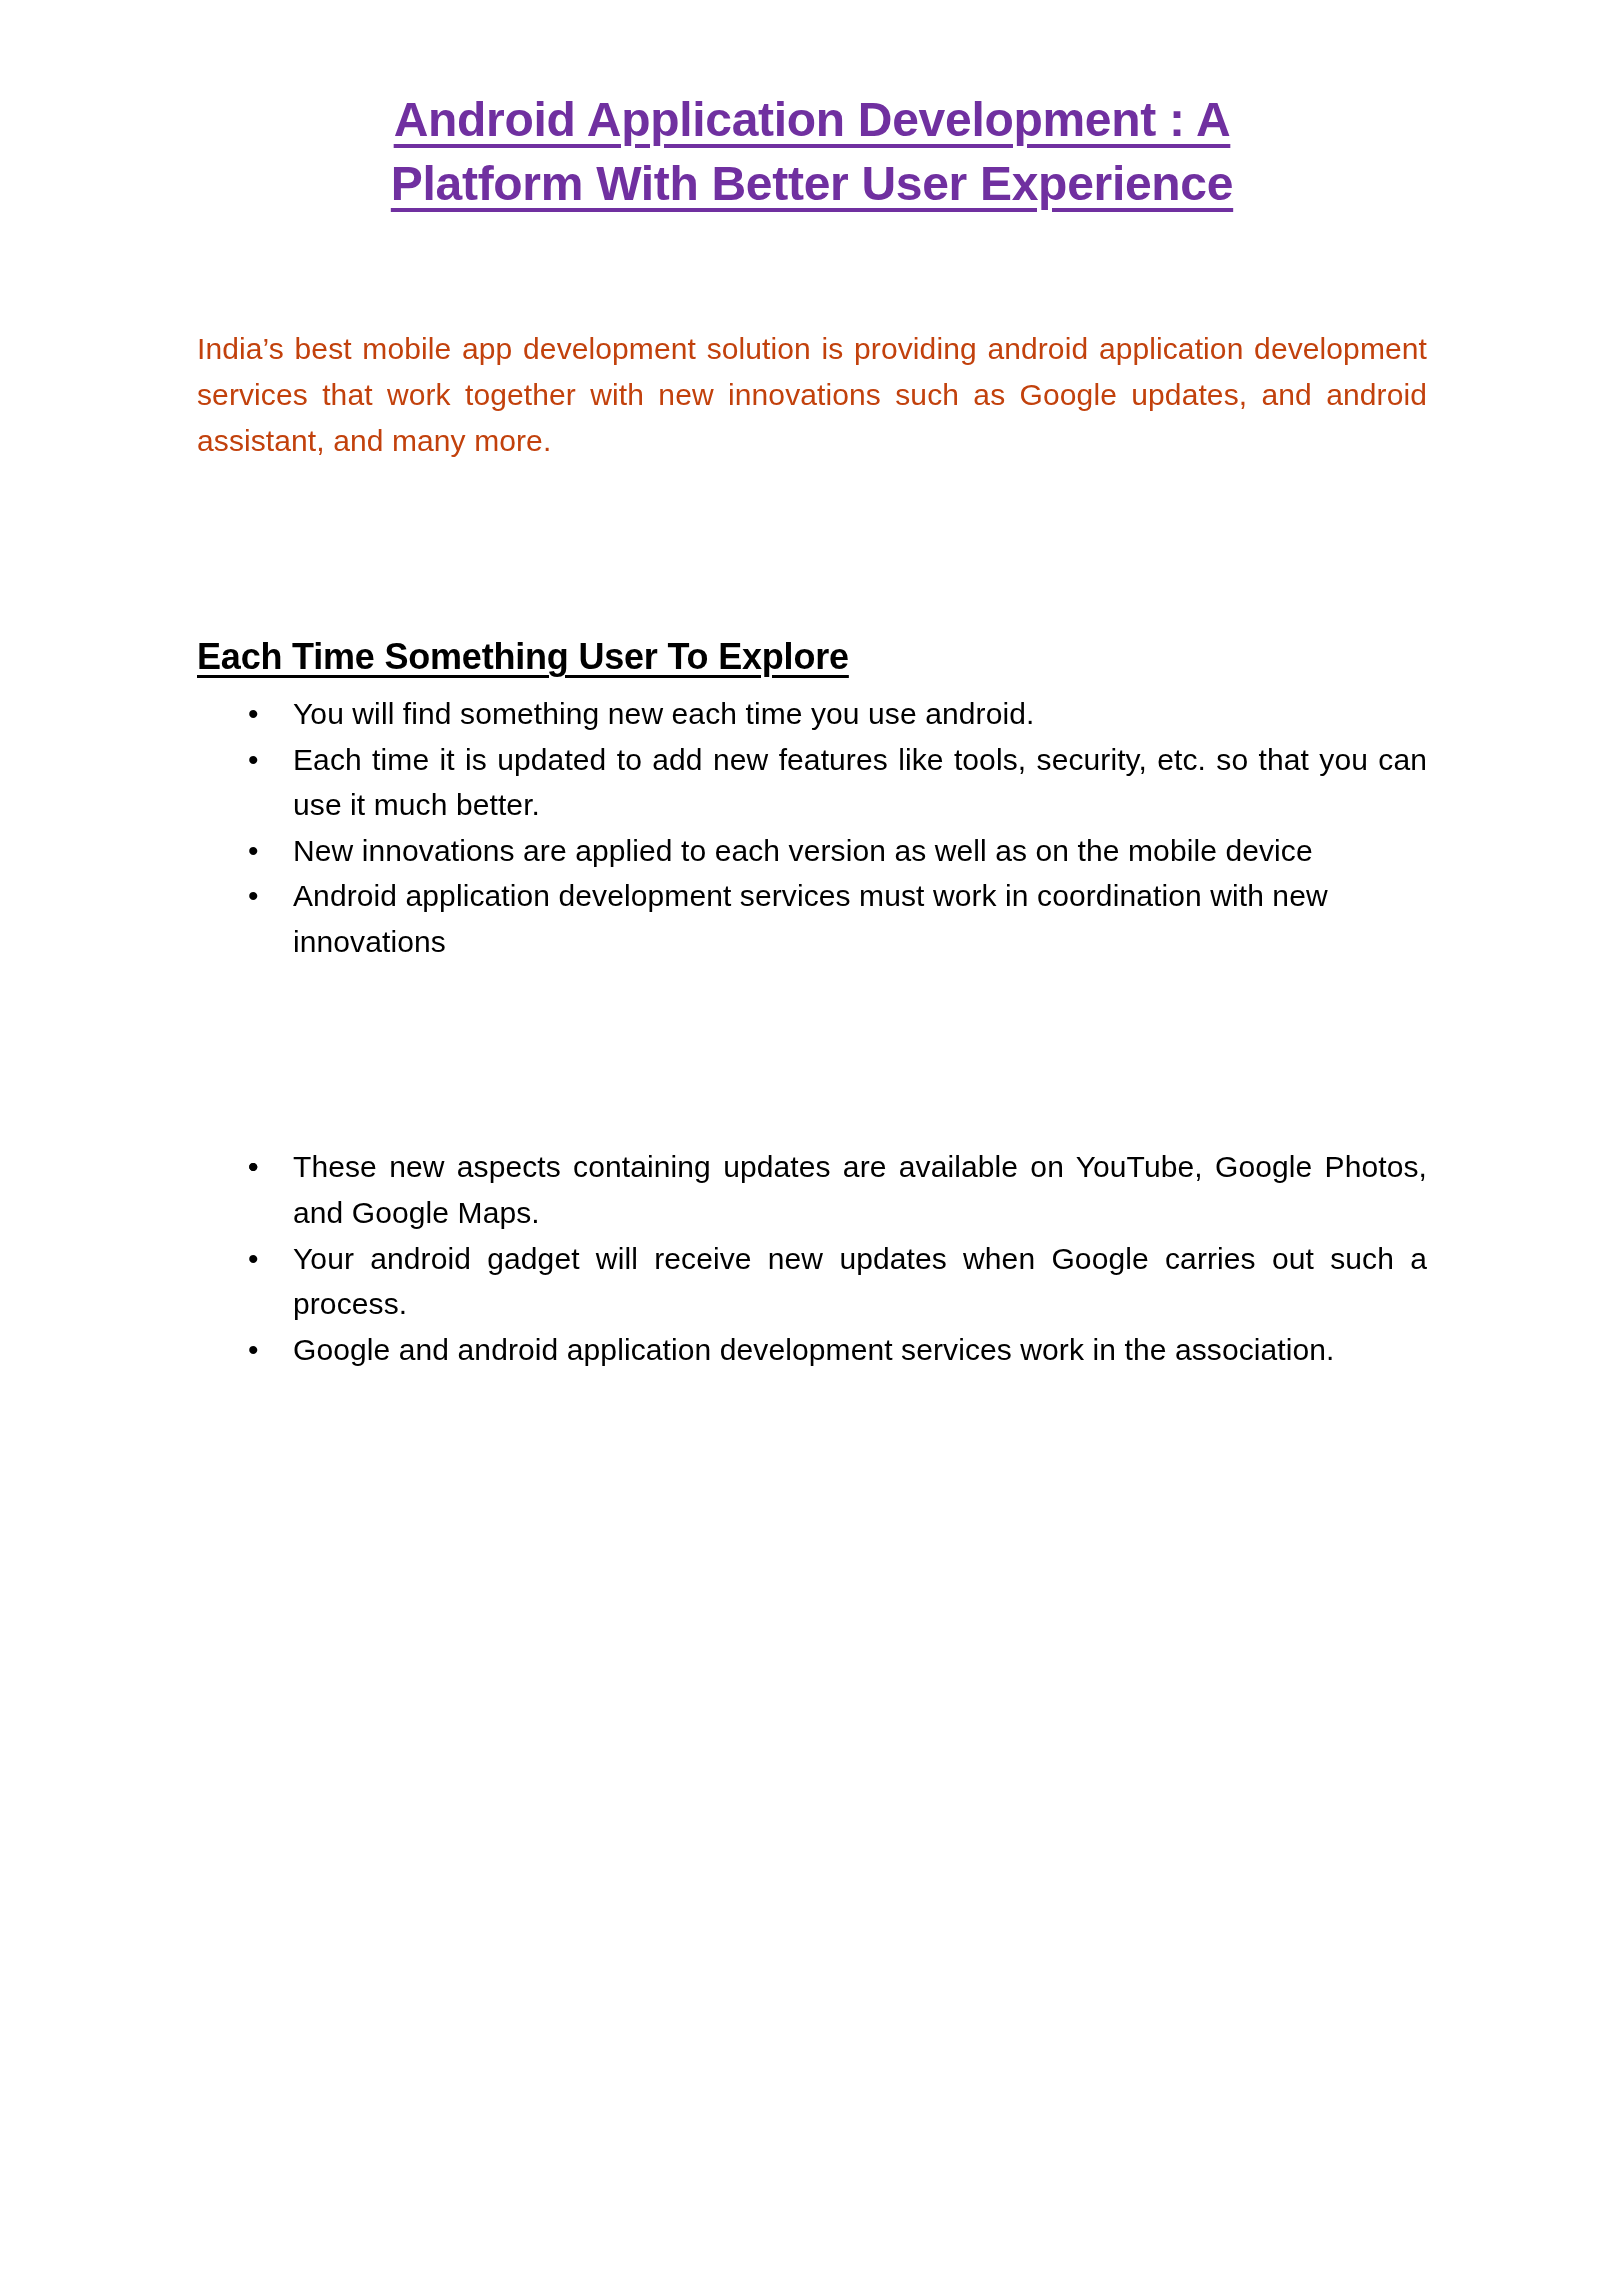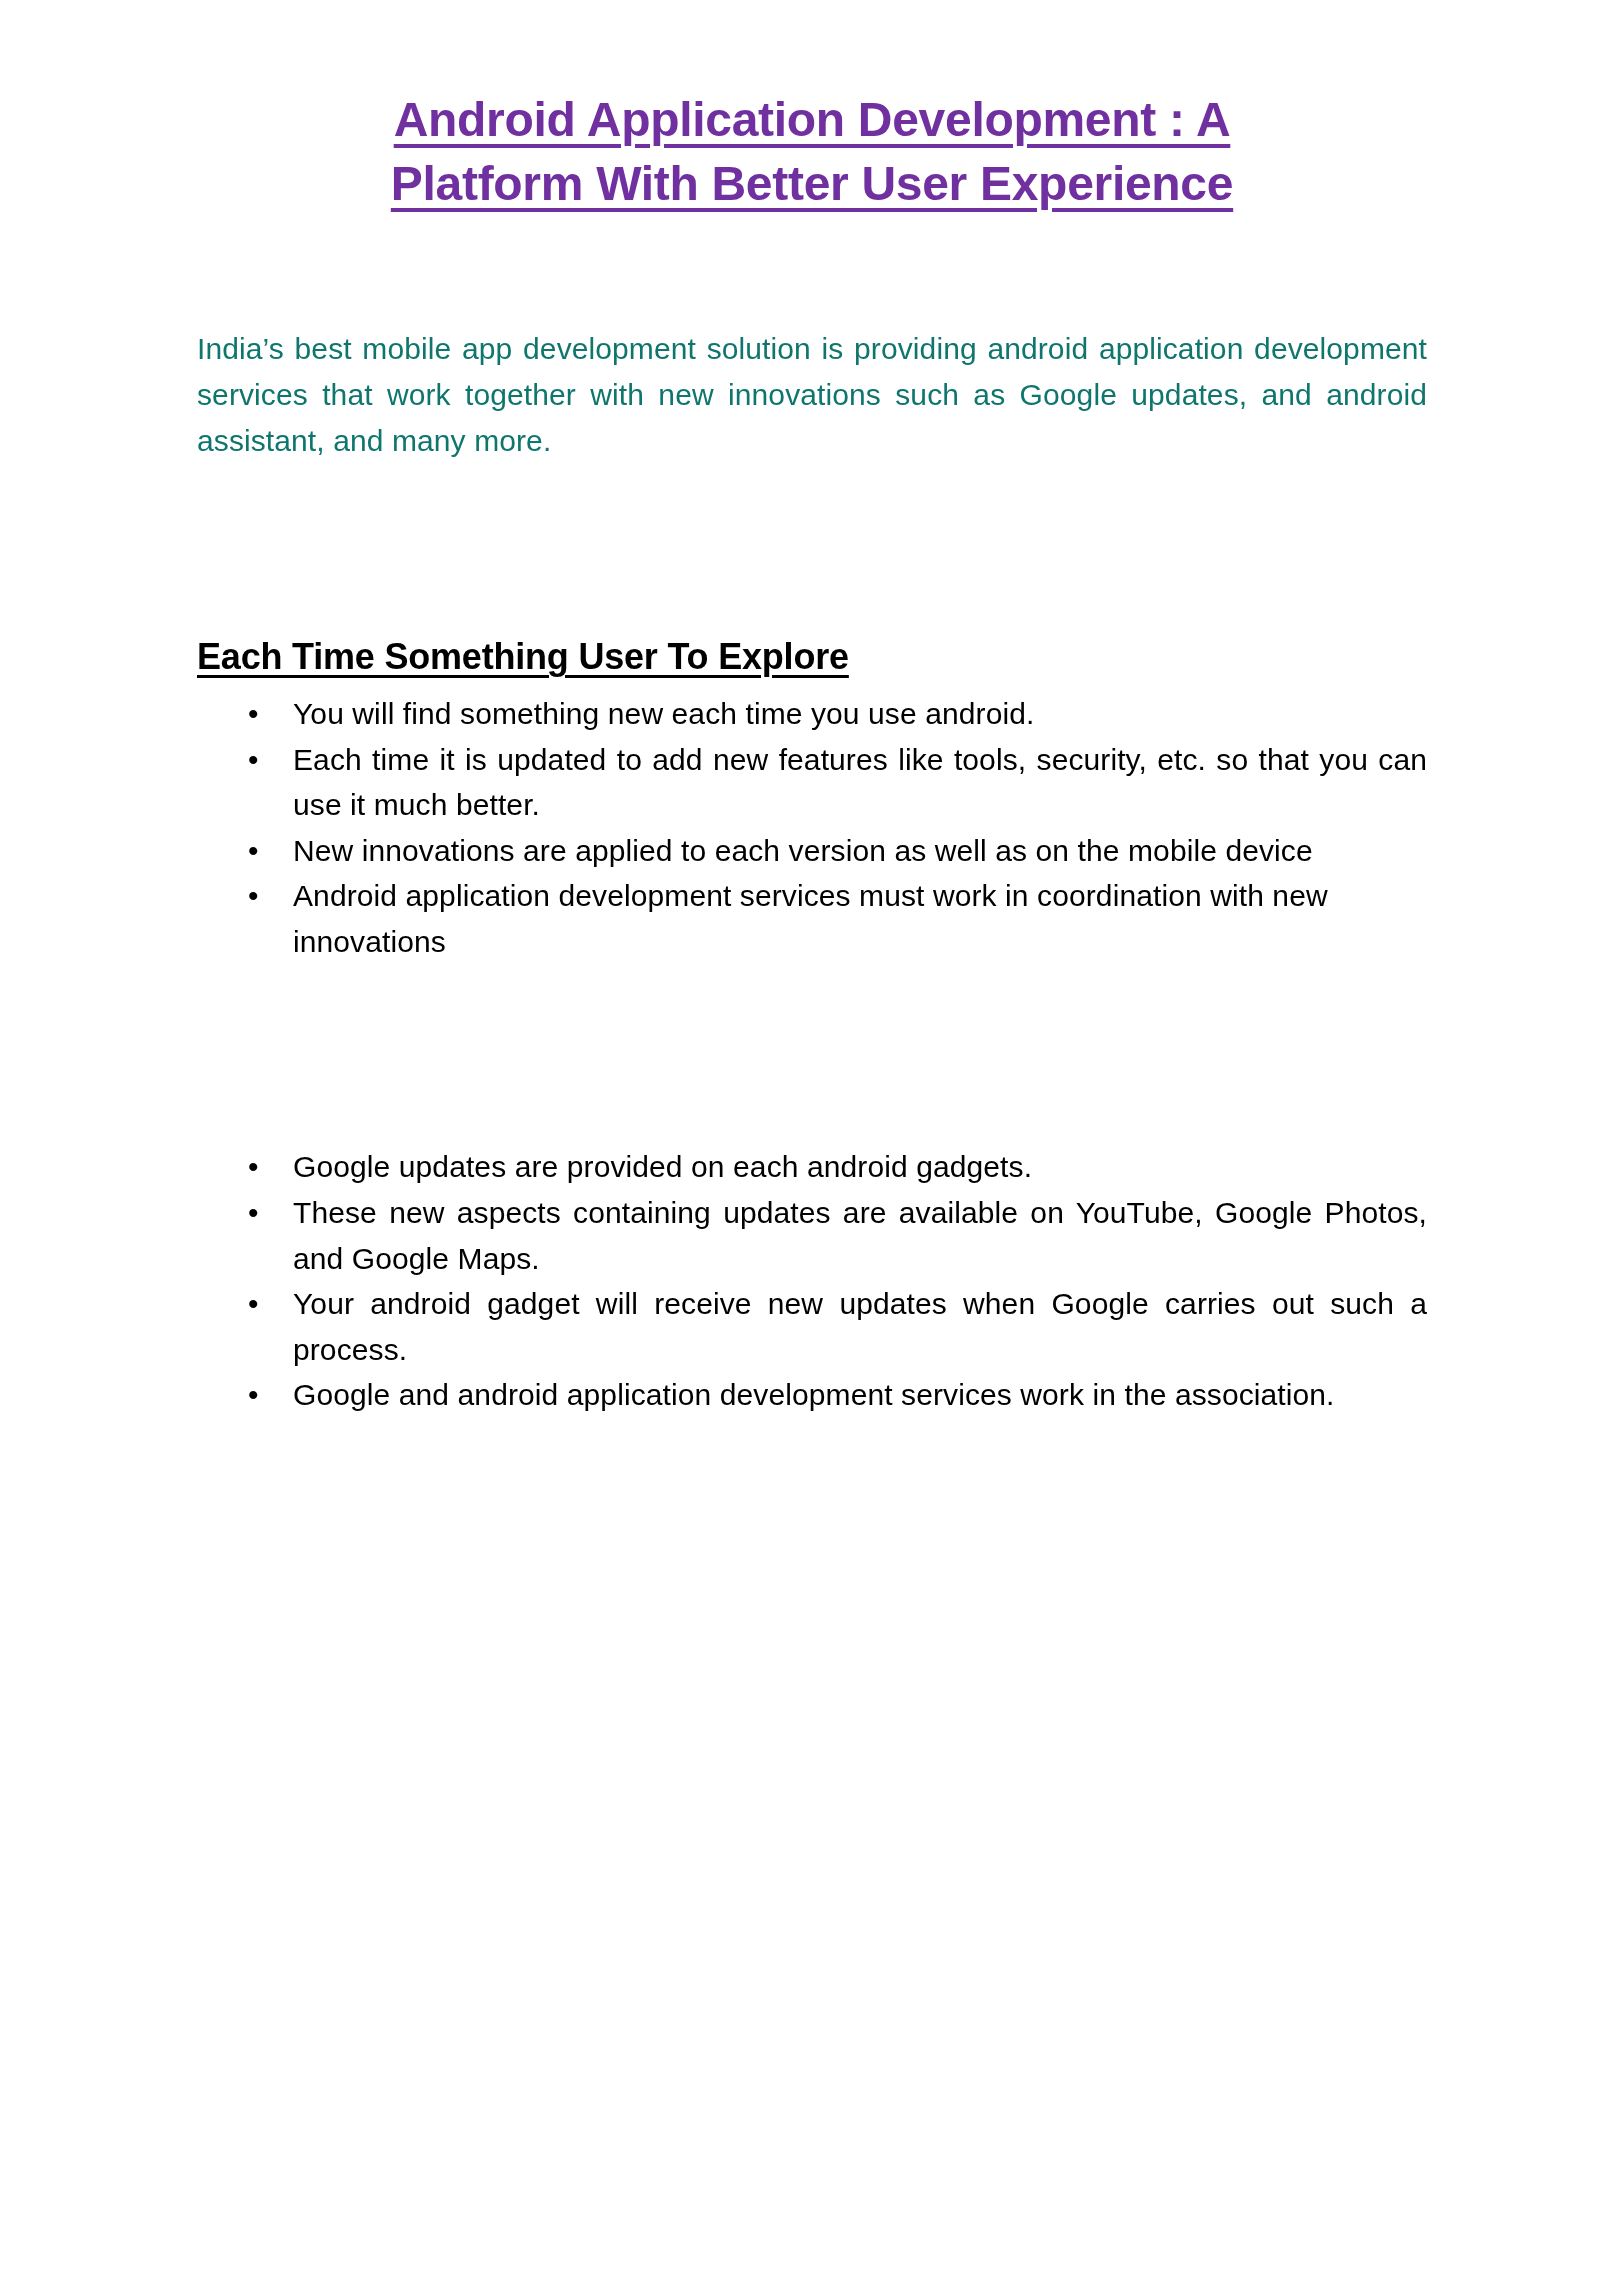--- a/index.html
+++ b/index.html
@@ -61,21 +61,21 @@
     text-underline-offset: 6.3px;
   }
 
   
   .body-text {
     margin: 0;
     font-size: 30px;
     line-height: 1.52;
     text-align: justify;
     text-justify: inter-word;
-    color: #0f766e;
+    color: #c2410c;
     letter-spacing: 0.1px;
   }
 
   
   ul.bullets {
     margin: 0;
     padding: 0;
     list-style: none;
   }
   ul.bullets > li {
@@ -153,21 +153,20 @@
     </ul>
 
     <div class="gap-list-to-heading3"></div>
 
 
     <div class="gap-heading3-to-list"></div>
 
     <ul class="bullets">
       <li class="no-justify">
         <span class="bullet-dot">•</span>
-        <span>Google updates are provided on each android gadgets.</span>
       </li>
       <li>
         <span class="bullet-dot">•</span>
         <span>These new aspects containing updates are available on YouTube, Google Photos, and Google Maps.</span>
       </li>
       <li>
         <span class="bullet-dot">•</span>
         <span>Your android gadget will receive new updates when Google carries out such a process.</span>
       </li>
       <li>

